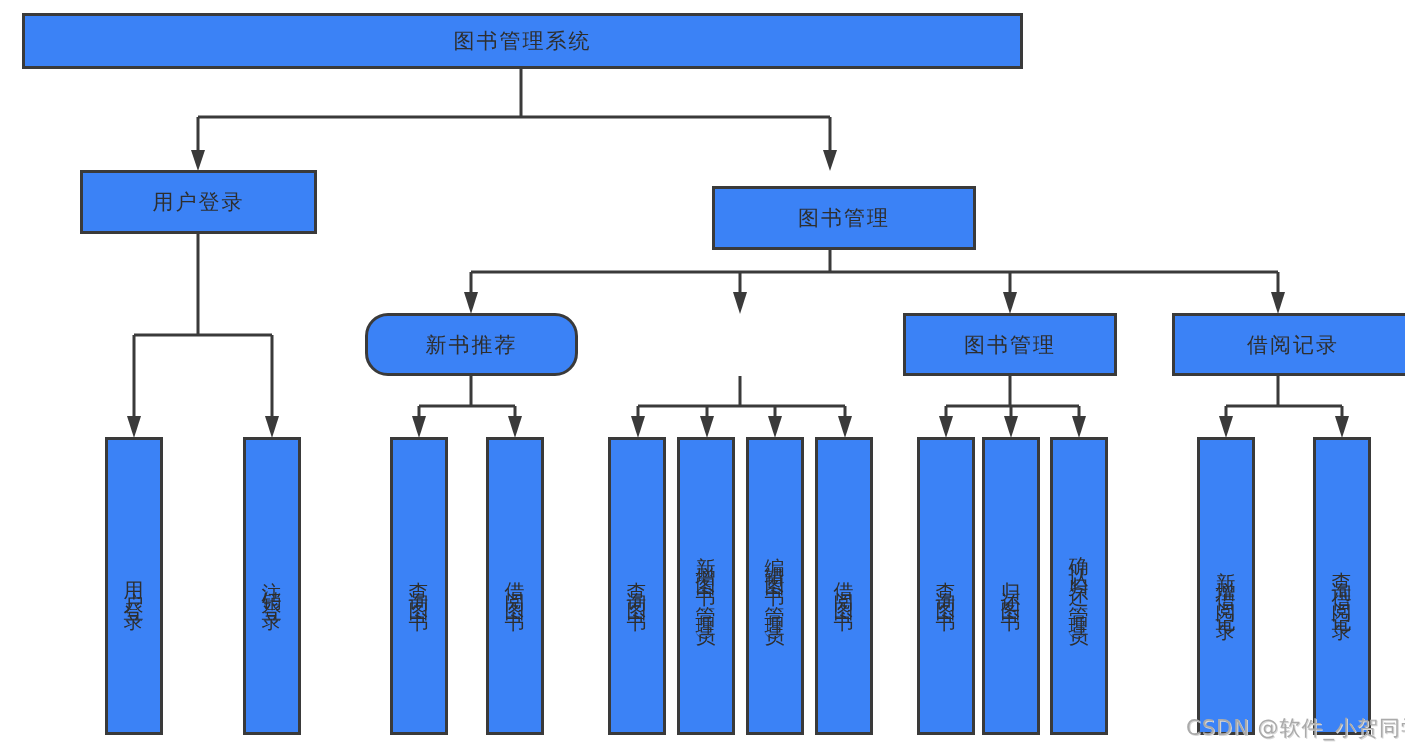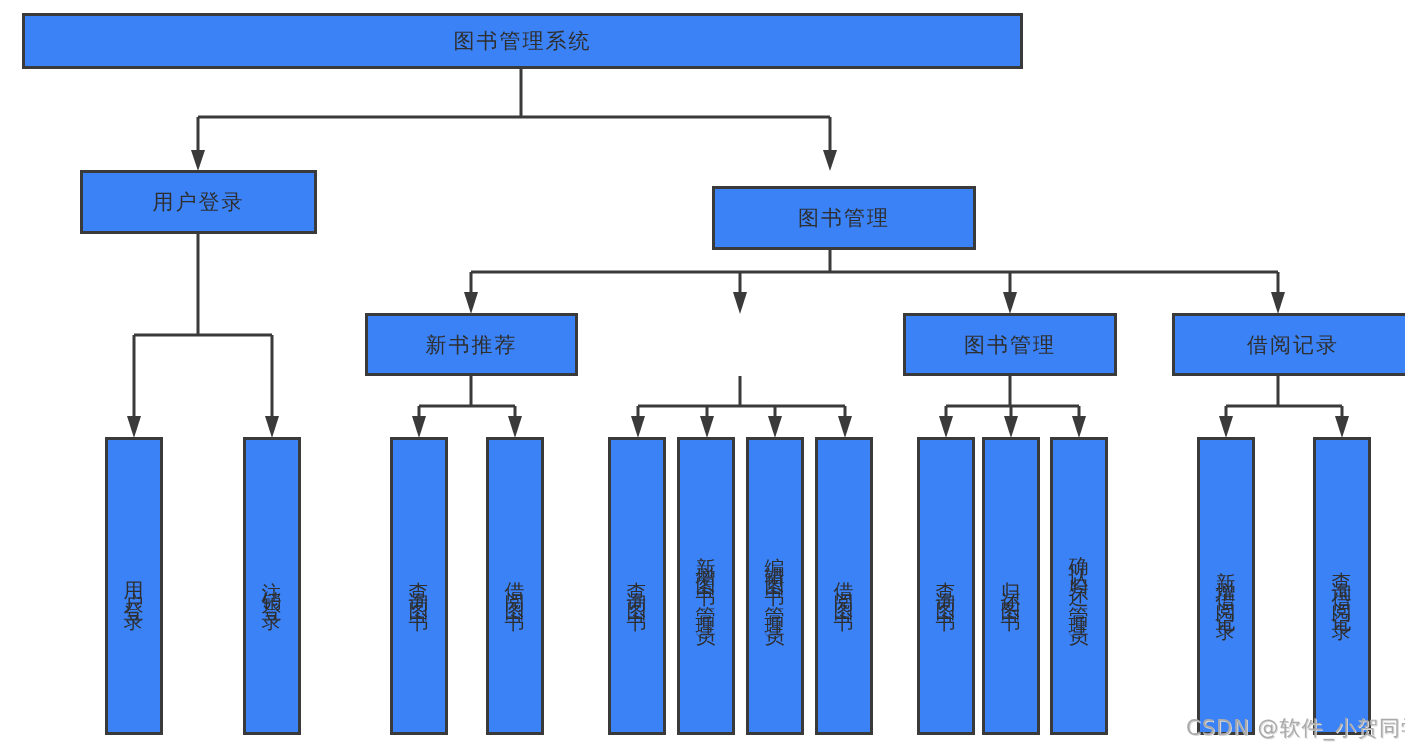--- a/index.html
+++ b/index.html
@@ -101,21 +101,21 @@
       <polygon points="1219,416 1233,416 1226,438"></polygon>
       <polygon points="1335,416 1349,416 1342,438"></polygon>
     </g>
   </svg>
 
   <div class="node h" style="left:22px; top:13px; width:1001px; height:56px;">图书管理系统</div>
 
   <div class="node h" style="left:80px; top:170px; width:237px; height:64px;">用户登录</div>
   <div class="node h" style="left:712px; top:186px; width:264px; height:64px;">图书管理</div>
 
-  <div class="node h" style="left:365px; top:313px; width:213px; height:63px;">新书推荐</div>
+  <div class="node h" style="left:365px; top:313px; width:213px; height:63px;border-radius:23px;">新书推荐</div>
   <div class="node h" style="left:903px; top:313px; width:214px; height:63px;">图书管理</div>
   <div class="node h" style="left:1172px; top:313px; width:242px; height:63px;">借阅记录</div>
 
   <div class="node v" style="left:105px;">用户登录</div>
   <div class="node v" style="left:243px;">注销登录</div>
   <div class="node v" style="left:390px;">查询图书</div>
   <div class="node v" style="left:486px;">借阅图书</div>
   <div class="node v" style="left:608px;">查询图书</div>
   <div class="node v" style="left:677px;">新增图书（管理员）</div>
   <div class="node v" style="left:746px;">编辑图书（管理员）</div>

